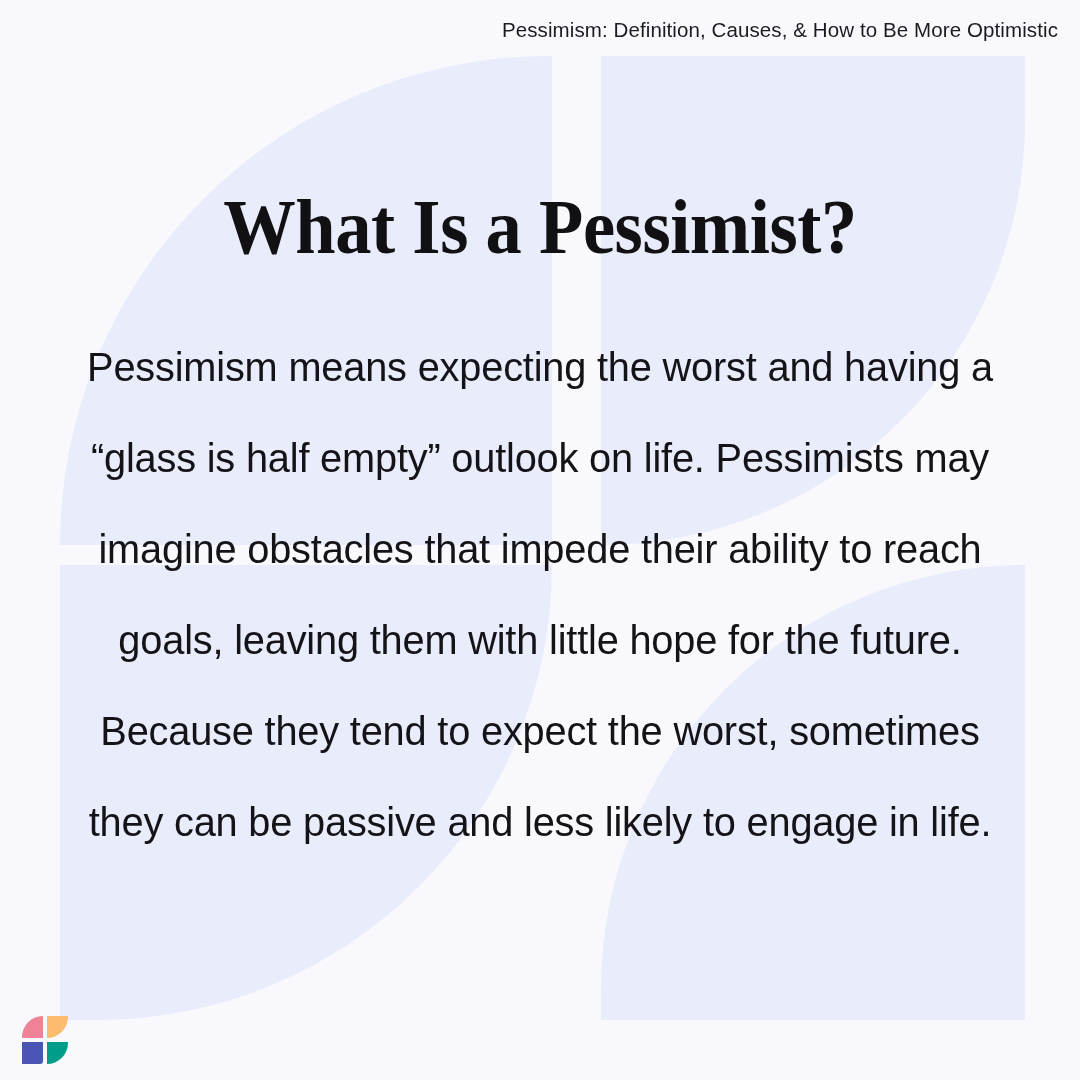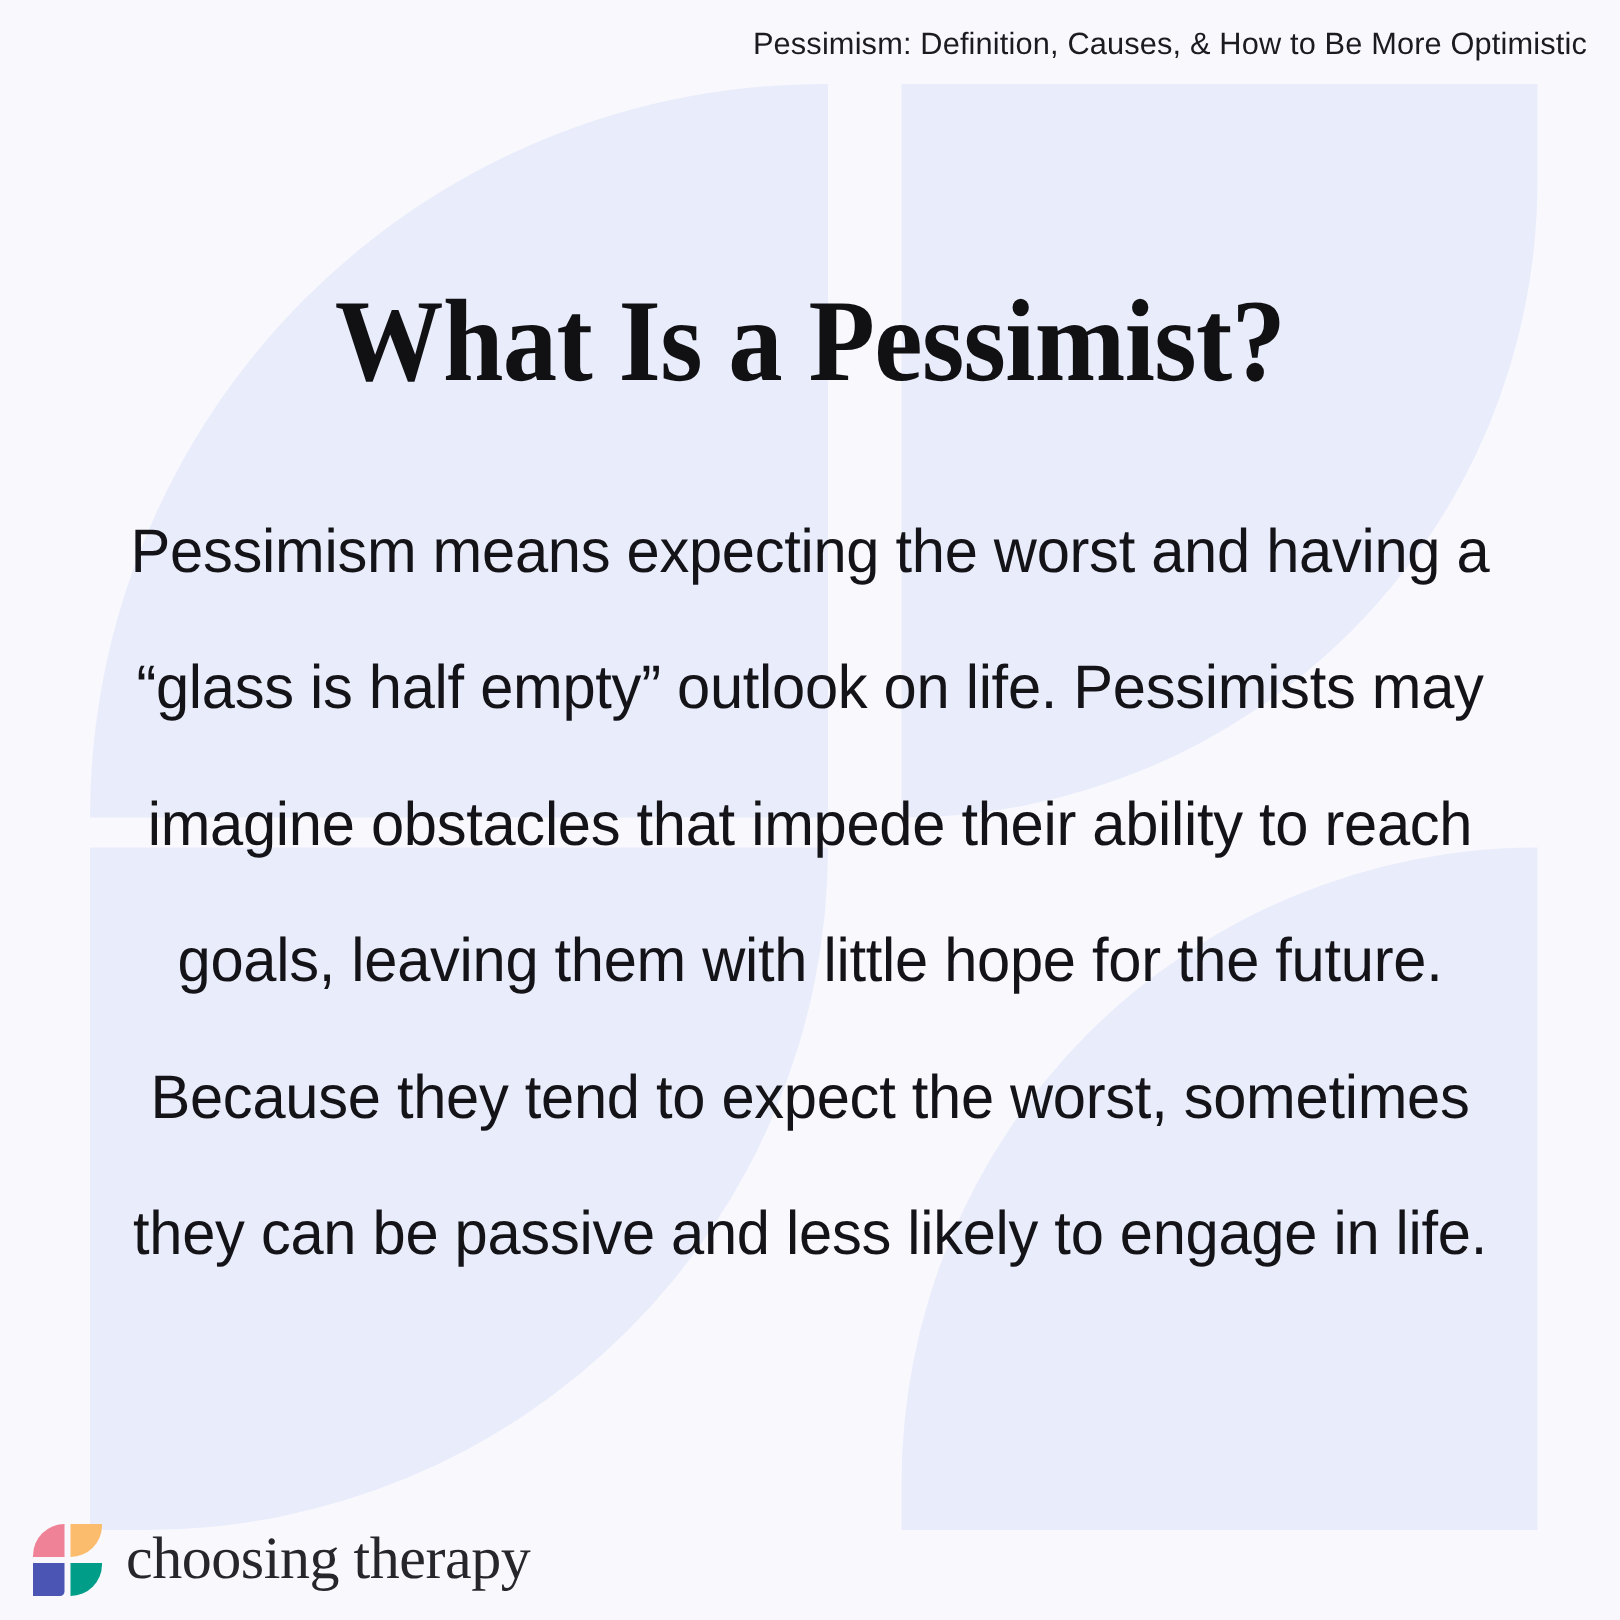--- a/index.html
+++ b/index.html
@@ -199,17 +199,16 @@
       <p>they can be passive and less likely to engage in life.</p>
     </div>
 
     <div class="logo">
       <div class="logo-mark">
         <div class="lm lm-tl"></div>
         <div class="lm lm-tr"></div>
         <div class="lm lm-bl"></div>
         <div class="lm lm-br"></div>
       </div>
-      <div class="logo-word">choosing therapy</div>
     </div>
 
   </div>
 </div>
 
 </body></html>

